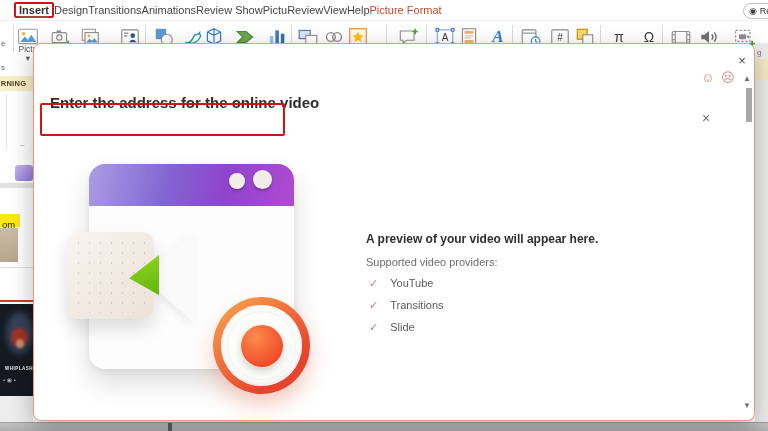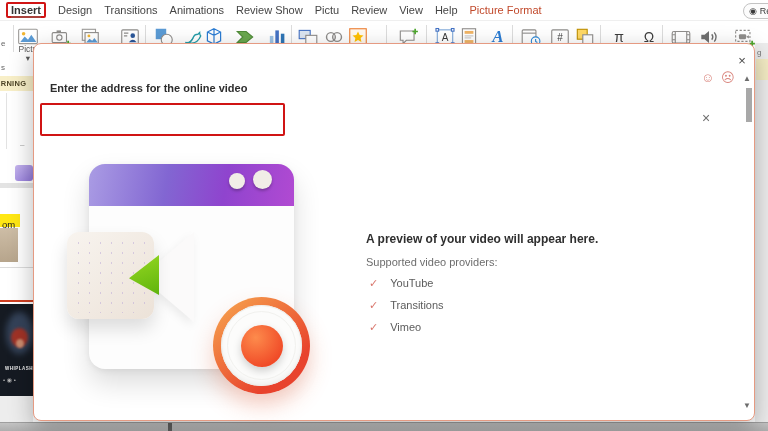--- a/index.html
+++ b/index.html
@@ -3,21 +3,21 @@
 <meta charset="utf-8">
 <style>
   * { margin:0; padding:0; box-sizing:border-box; }
   html,body { width:768px; height:431px; overflow:hidden; background:#fff;
     font-family:"Liberation Sans","DejaVu Sans",sans-serif; }
   .abs { position:absolute; }
 
   
   #menubar { position:absolute; left:0; top:0; width:768px; height:21px;
     background:#fff; border-bottom:1px solid #efefef; display:flex; align-items:center;
-    gap:12px; padding-left:6px; font-size:11px; color:#454545; z-index:5; }
+    padding-left:14px; font-size:11px; color:#454545; z-index:5; }
   .tab { white-space:nowrap; cursor:default; }
   #insert-wrap { border:2px solid #d01414; border-radius:2px; padding:0 3px; }
   #insert-wrap .tab { border-bottom:2px solid #a8423c; padding-bottom:0px; font-weight:bold; color:#333; }
   .tab.pf { color:#c1492b; }
   #record-pill { position:absolute; left:743px; top:3px; height:16px; width:40px;
     border:1px solid #c3c3c3; border-radius:8px; background:#fcfcfc; display:flex;
     align-items:center; gap:3px; padding:0 5px; font-size:9px; color:#3a3a3a; z-index:5; }
 
   
   #ribbon { position:absolute; left:0; top:21px; width:768px; height:36px; background:#fff; z-index:1; }
@@ -31,21 +31,21 @@
 
   
   .lp { z-index:1; }
 
   
   #dialog { position:absolute; left:33px; top:43px; width:722px; height:378px; background:#fff;
     border:1px solid #e59a82; border-radius:8px; box-shadow:0 8px 24px rgba(0,0,0,.28); z-index:10; }
   #dlg-close { position:absolute; left:700px; top:9px; font-size:13px; color:#4a4a4a; width:16px;
     text-align:center; }
   .emoji { position:absolute; top:26px; font-size:13px; color:#d9837b; }
-  #dlg-label { position:absolute; left:16px; top:38px; font-size:11px; font-weight:600; color:#2e2e2e; }
+  #dlg-label { position:absolute; left:16px; top:50px; font-size:15px; font-weight:600; color:#2e2e2e; }
   #url-input { position:absolute; left:12px; top:63px; width:676px; height:26px;
     background:#e8ecfb; border:1px solid #dd8059; border-radius:2px; font-size:11px;
     color:#303030; padding:0 26px 0 7px;
     font-family:"Liberation Sans","DejaVu Sans",sans-serif; outline:none; }
   #url-clear { position:absolute; left:668px; top:66px; font-size:14px; color:#6f6f6f; }
   .sb { position:absolute; font-size:8px; color:#6d6d6d; left:707px; width:12px; text-align:center; }
   #sb-thumb { position:absolute; left:712px; top:44px; width:6px; height:34px; background:#a8a8a8; }
 
   
   #illus { position:absolute; left:42px; top:115px; width:240px; height:252px; }
@@ -344,21 +344,21 @@
   <div class="prov" style="top:233px">
     <span class="chk">✓</span>
     <span>YouTube</span>
   </div>
   <div class="prov" style="top:255px">
     <span class="chk">✓</span>
     <span>Transitions</span>
   </div>
   <div class="prov" style="top:277px">
     <span class="chk">✓</span>
-    <span>Vimeo</span>
+    <span>Slide</span>
   </div>
 </div>
 
 <div class="anno" style="left:40px;top:103px;width:245px;height:33px"></div>
 
 <div id="bottombar">
   <div class="notch"></div>
 </div>
 
 </body></html>

